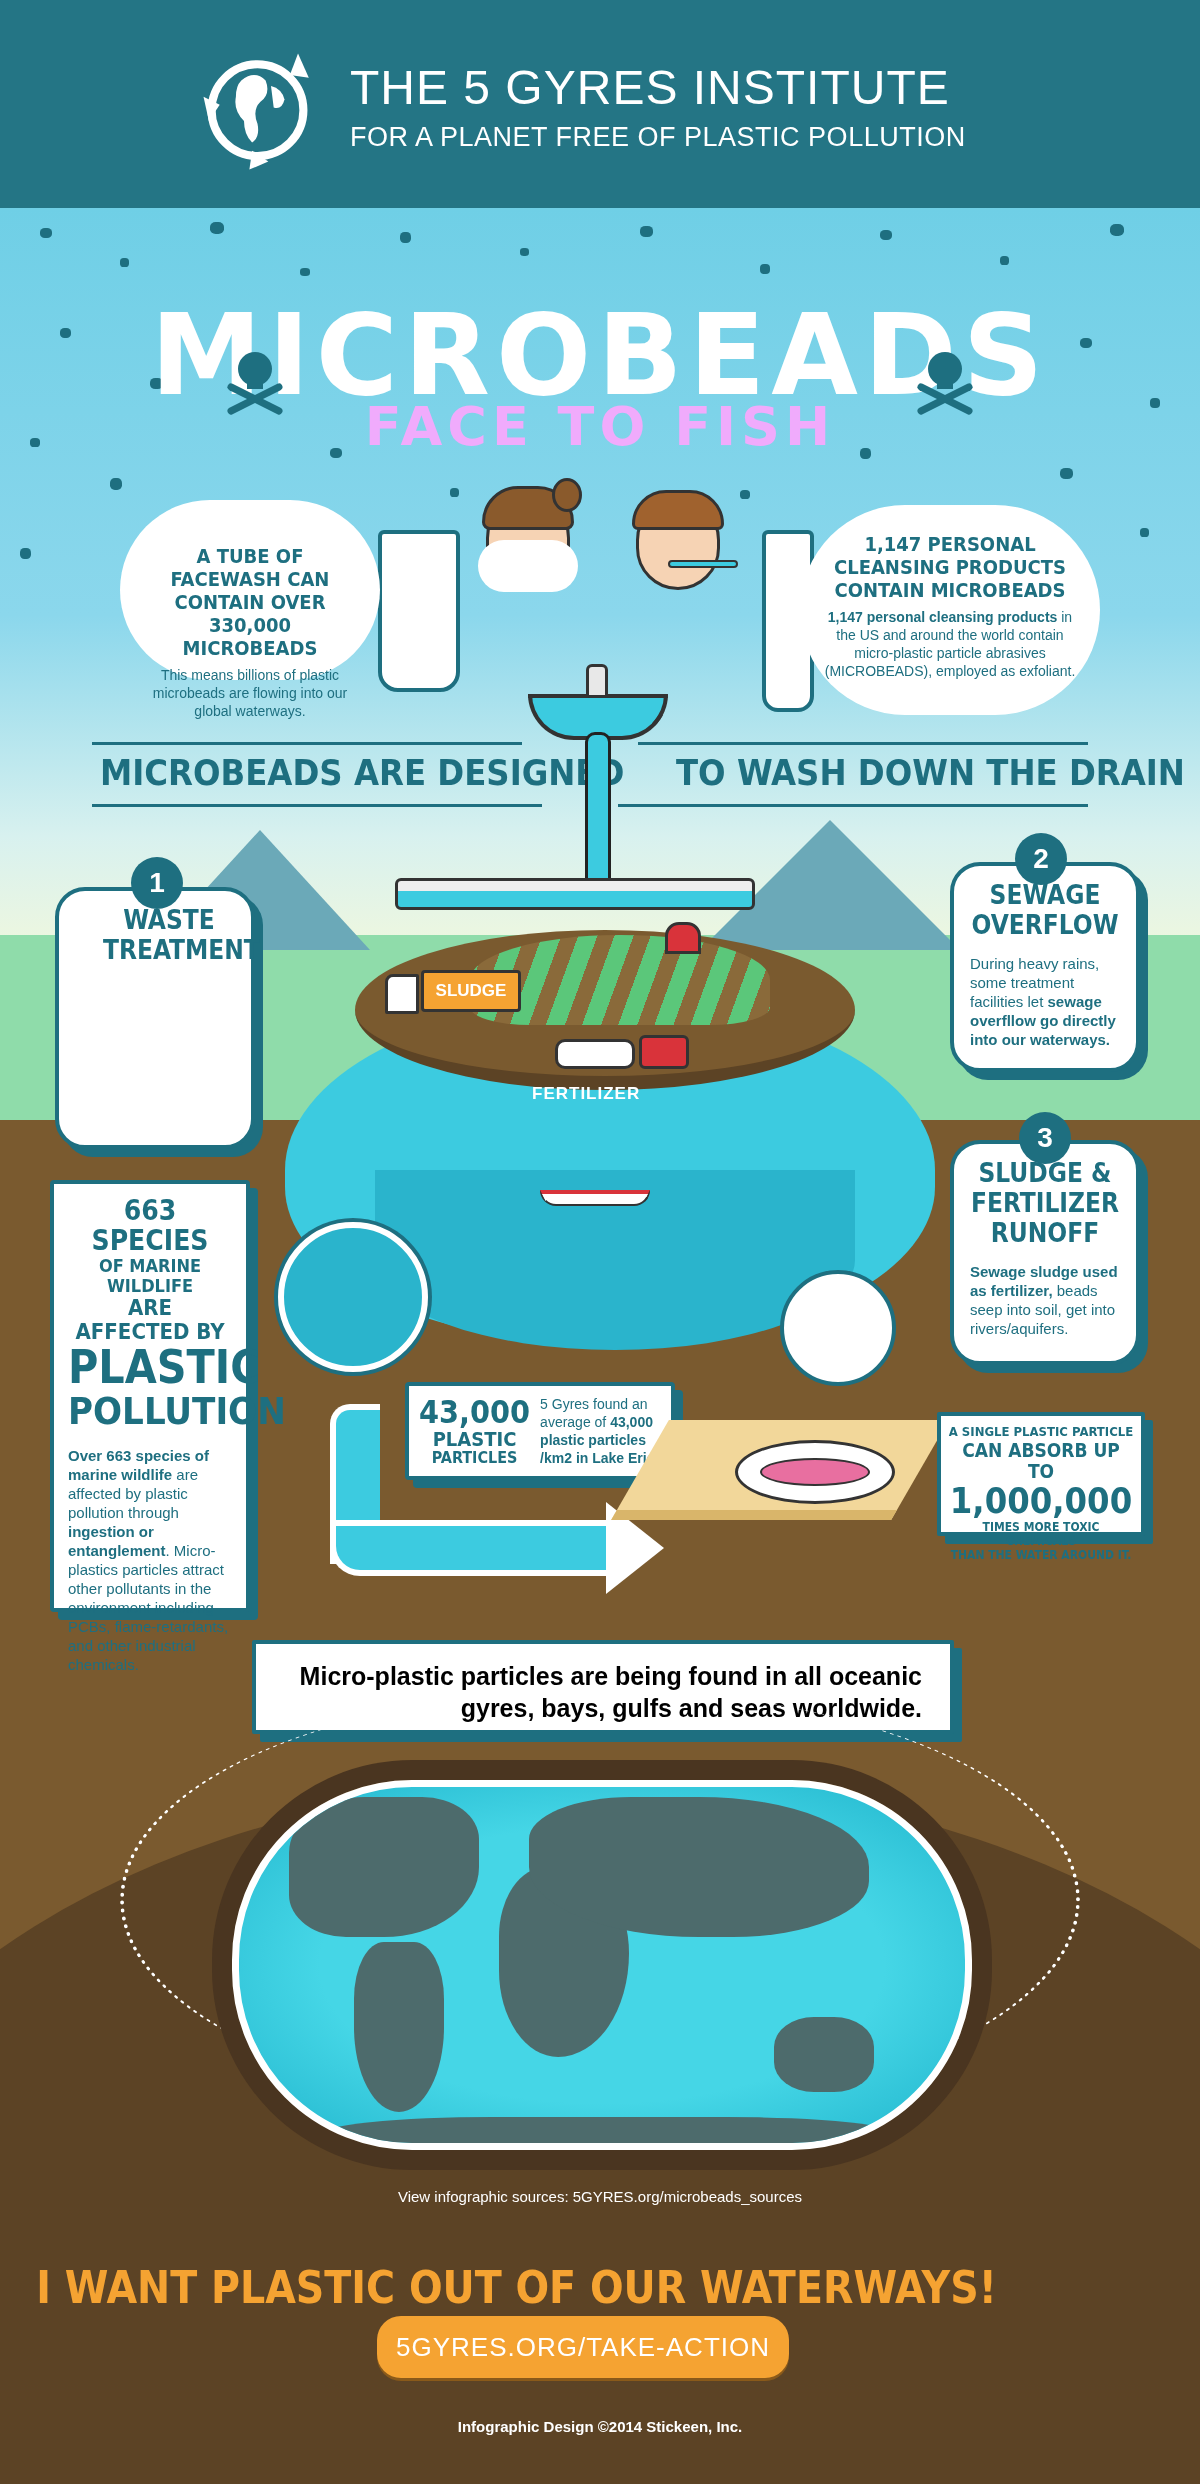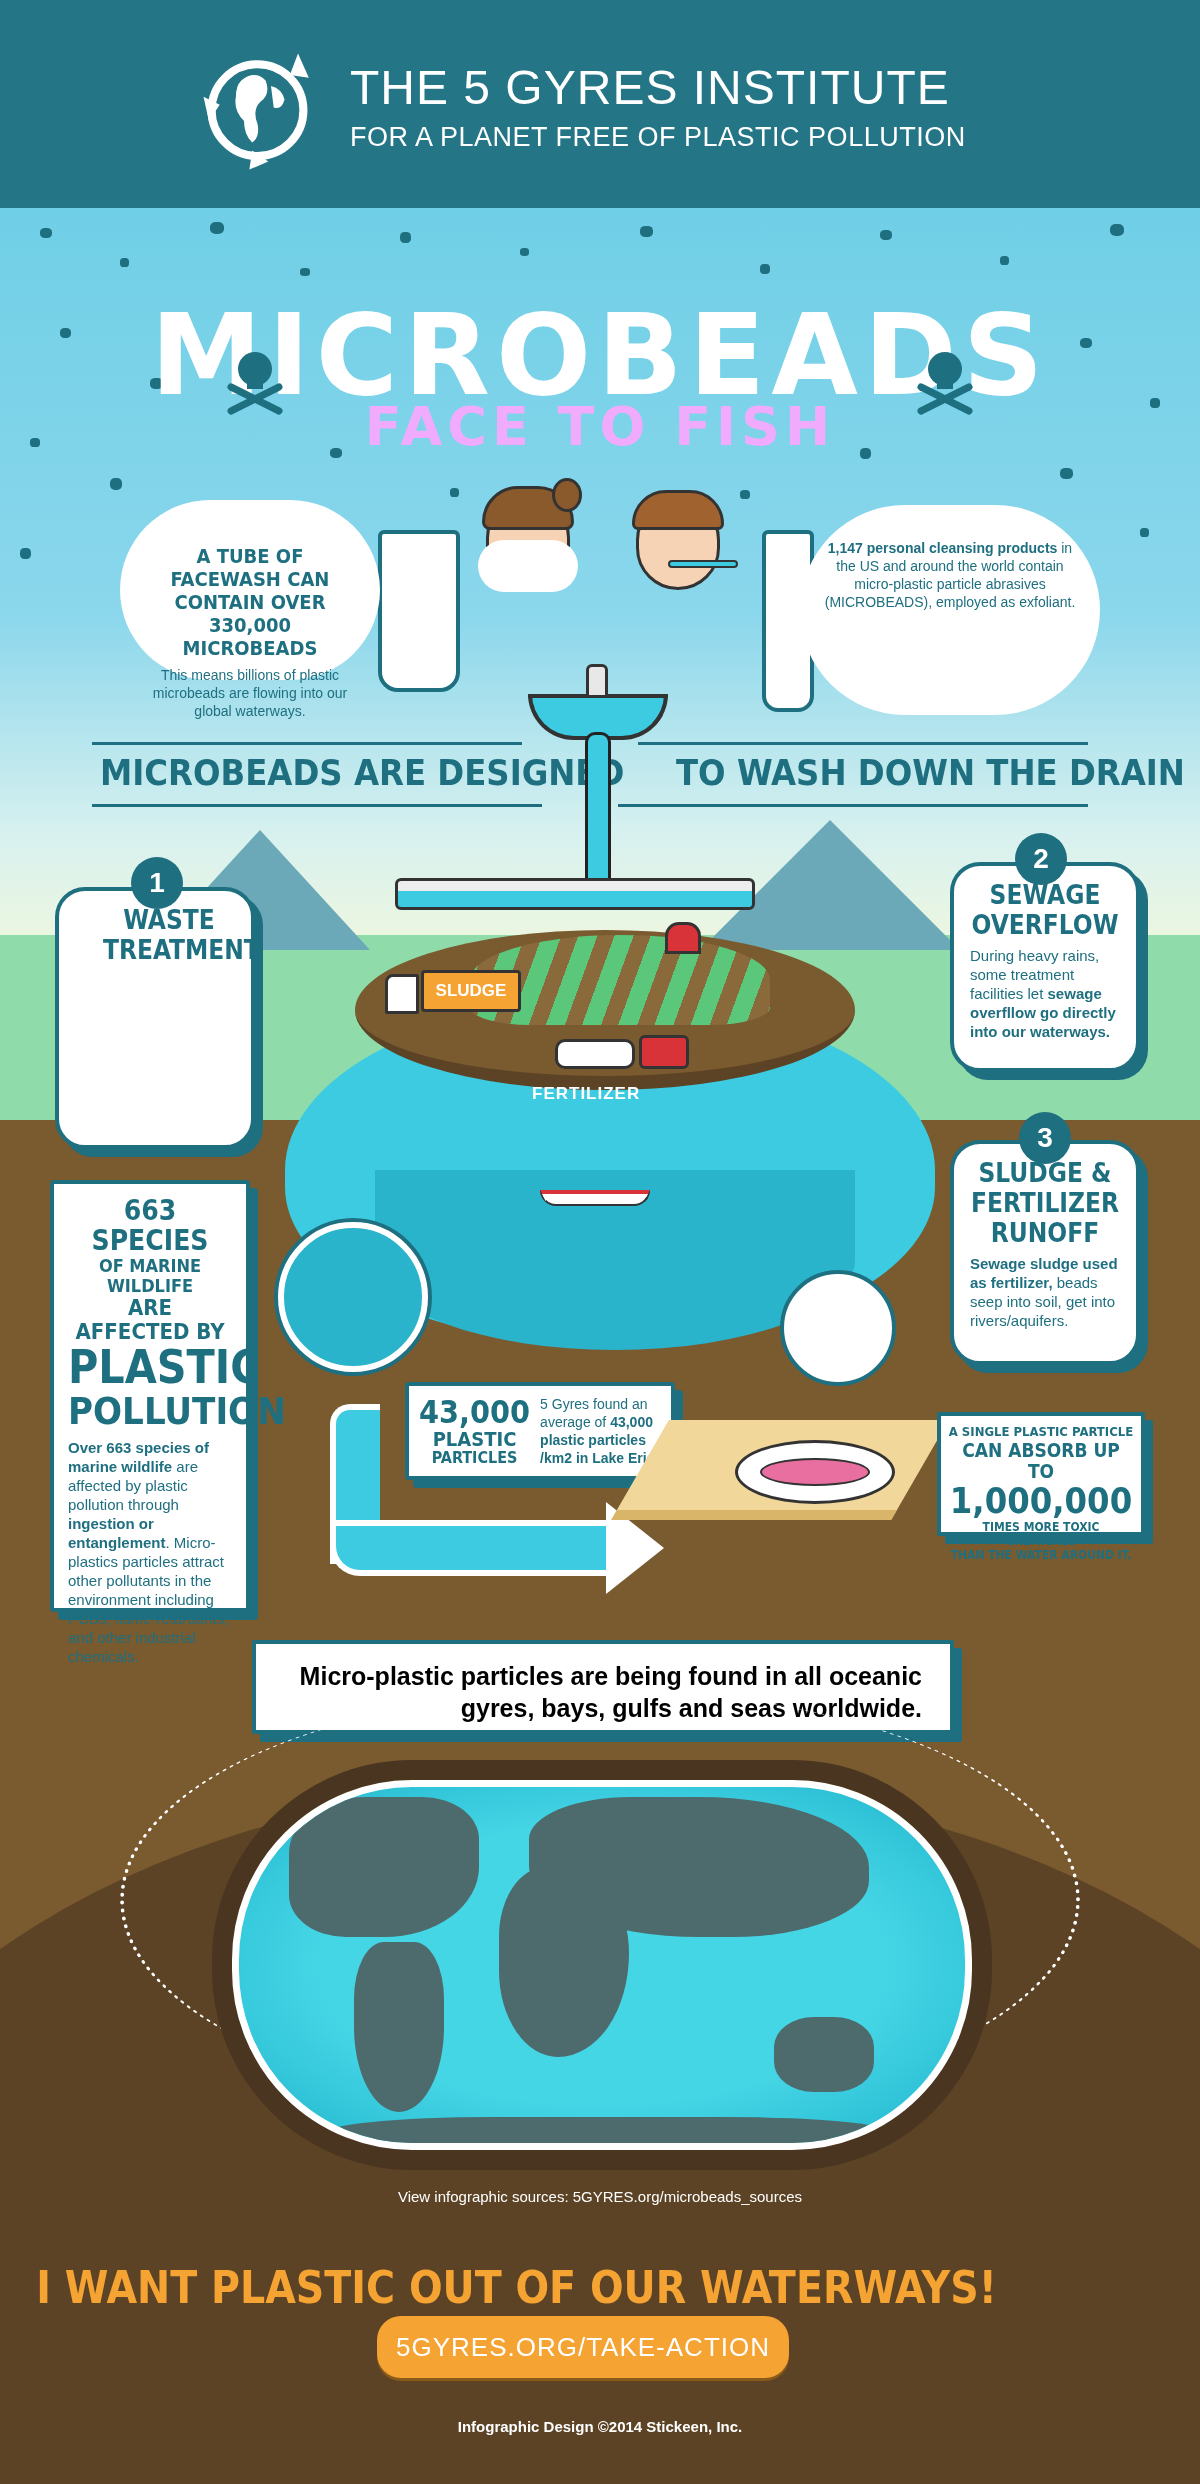--- a/index.html
+++ b/index.html
@@ -25,21 +25,21 @@
   .rule{position:absolute;height:3px;background:#1e6f80;}
   .band-text{position:absolute;font-size:36px;font-weight:bold;color:#1e6f80;font-family:"DejaVu Sans Condensed","Liberation Sans",sans-serif;letter-spacing:0;}
   
   #ground{left:0;top:1120px;width:1200px;height:1364px;background:#7a5a2f;}
   #grass{left:0;top:935px;width:1200px;height:240px;background:#8fdcaa;}
   .mtn{position:absolute;width:0;height:0;border-style:solid;}
   
   .box{position:absolute;background:#fff;border:4px solid #1e6f80;border-radius:30px;box-shadow:8px 8px 0 #1e6f80;padding:14px 16px;}
   .num-badge{position:absolute;width:52px;height:52px;border-radius:50%;background:#1e6f80;color:#fff;font-size:28px;font-weight:bold;text-align:center;line-height:52px;}
   .box-title{font-weight:bold;color:#1e6f80;font-family:"DejaVu Sans Condensed","Liberation Sans",sans-serif;text-align:center;font-size:26px;line-height:30px;}
-  .box-body{font-size:15px;line-height:19px;color:#1e6f80;margin-top:6px;}
+  .box-body{font-size:15px;line-height:19px;color:#1e6f80;margin-top:14px;}
   .box-body b{font-weight:bold;}
   
   #sources{left:0;top:2188px;width:1200px;text-align:center;color:#fff;font-size:15px;}
   #cta-title{left:0;top:2262px;width:1033px;text-align:center;color:#f5a332;font-size:44px;font-weight:bold;font-family:"DejaVu Sans Condensed","Liberation Sans",sans-serif;letter-spacing:0;}
   #cta-button{left:377px;top:2316px;width:412px;height:62px;border-radius:24px;background:#f5a332;color:#fff;font-size:26px;text-align:center;line-height:62px;letter-spacing:1px;box-shadow:0 3px 0 #8a5a1a;cursor:pointer;}
   #credit{left:0;top:2418px;width:1200px;text-align:center;color:#fff;font-size:15px;font-weight:bold;}
 </style>
 </head>
 <body>
 
@@ -115,20 +115,21 @@
     <rect x="22" y="34" width="16" height="10" fill="#1e6f80"></rect>
   <line x1="6" y1="42" x2="54" y2="66" stroke="#1e6f80" stroke-width="7" stroke-linecap="round"></line>
   <line x1="54" y1="42" x2="6" y2="66" stroke="#1e6f80" stroke-width="7" stroke-linecap="round"></line>
 </svg>
 
 <div class="cloud" style="left:120px;top:500px;width:260px;height:180px;padding:45px 22px;">
   <div class="cloud-title">A TUBE OF FACEWASH CAN CONTAIN OVER 330,000 MICROBEADS</div>
   <div class="cloud-body">This means billions of plastic microbeads are flowing into our global waterways.</div>
 </div>
 <div class="cloud" style="left:800px;top:505px;width:300px;height:210px;padding:28px 22px;">
+  <div class="cloud-title">1,147 PERSONAL CLEANSING PRODUCTS CONTAIN MICROBEADS</div>
   <div class="cloud-body"><b>1,147 personal cleansing products</b><span> in the US and around the world contain micro-plastic particle abrasives (MICROBEADS), employed as exfoliant.</span></div>
 </div>
 
 <div class="rule" style="left:92px;top:742px;width:430px;"></div>
 <div class="rule" style="left:92px;top:804px;width:450px;"></div>
 <div class="rule" style="left:638px;top:742px;width:450px;"></div>
 <div class="rule" style="left:618px;top:804px;width:470px;"></div>
 <div class="band-text" style="left:100px;top:752px;">MICROBEADS ARE DESIGNED</div>
 <div class="band-text" style="left:676px;top:752px;">TO WASH DOWN THE DRAIN</div>
 <div class="abs" style="left:585px;top:732px;width:26px;height:160px;background:#3ccbe0;border:3px solid #222;border-radius:10px;"></div>

